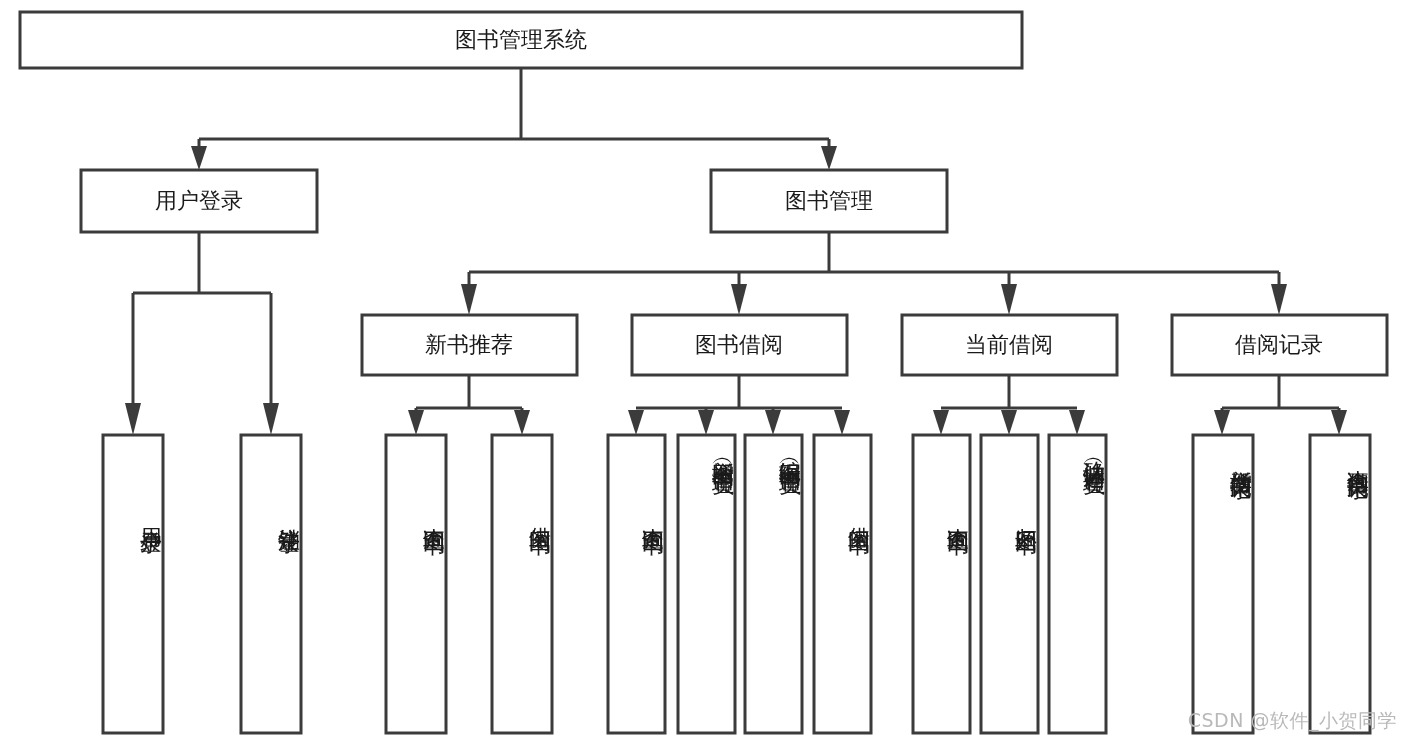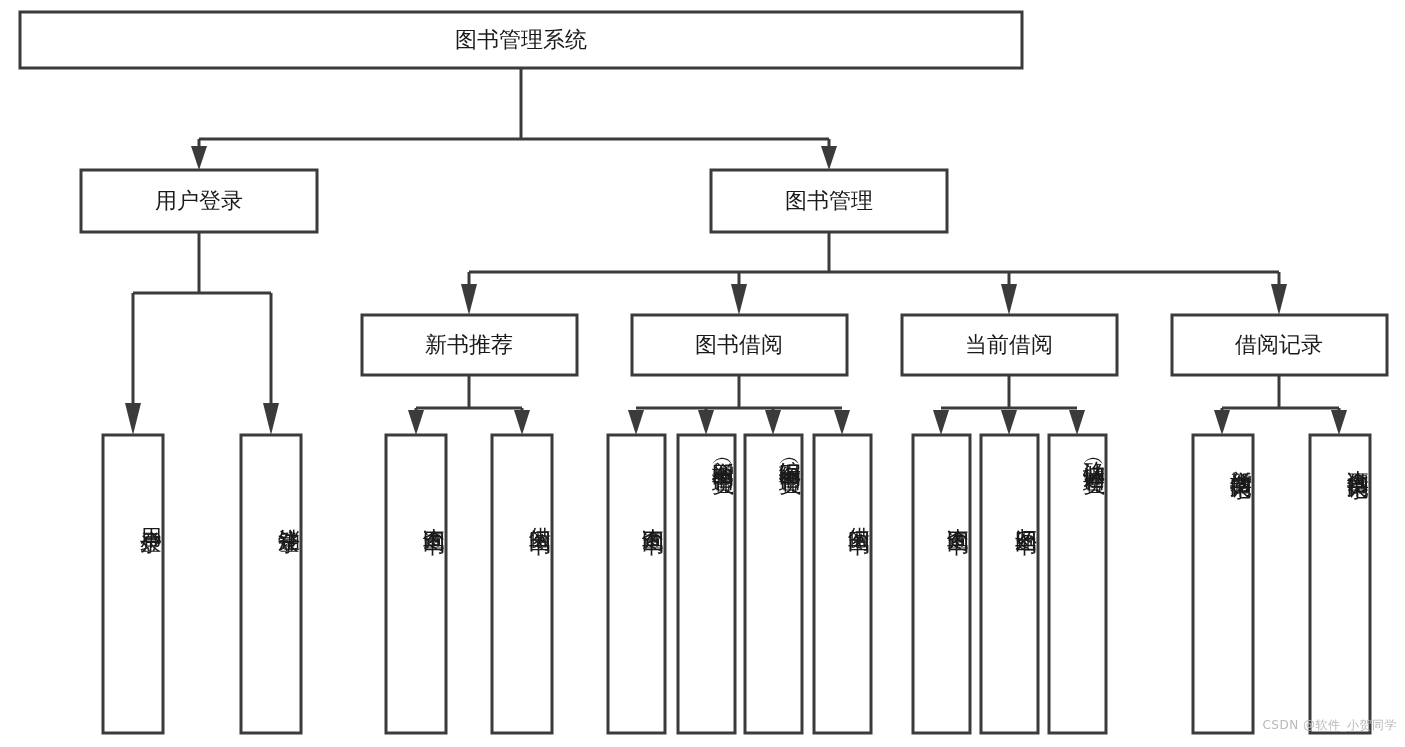--- a/index.html
+++ b/index.html
@@ -67,21 +67,21 @@
     letter-spacing: 2px;
     text-align: center;
     white-space: nowrap;
     pointer-events: none;
   }
   .watermark {
     position: absolute;
     right: 8px;
     bottom: 6px;
     font-family: "DejaVu Sans", "Liberation Sans", sans-serif;
-    font-size: 12px;
+    font-size: 19px;
     color: #b9b9b9;
     white-space: nowrap;
     letter-spacing: 0.5px;
   }
 </style>
 </head>
 <body>
 
 <div id="diagram-root">
 

